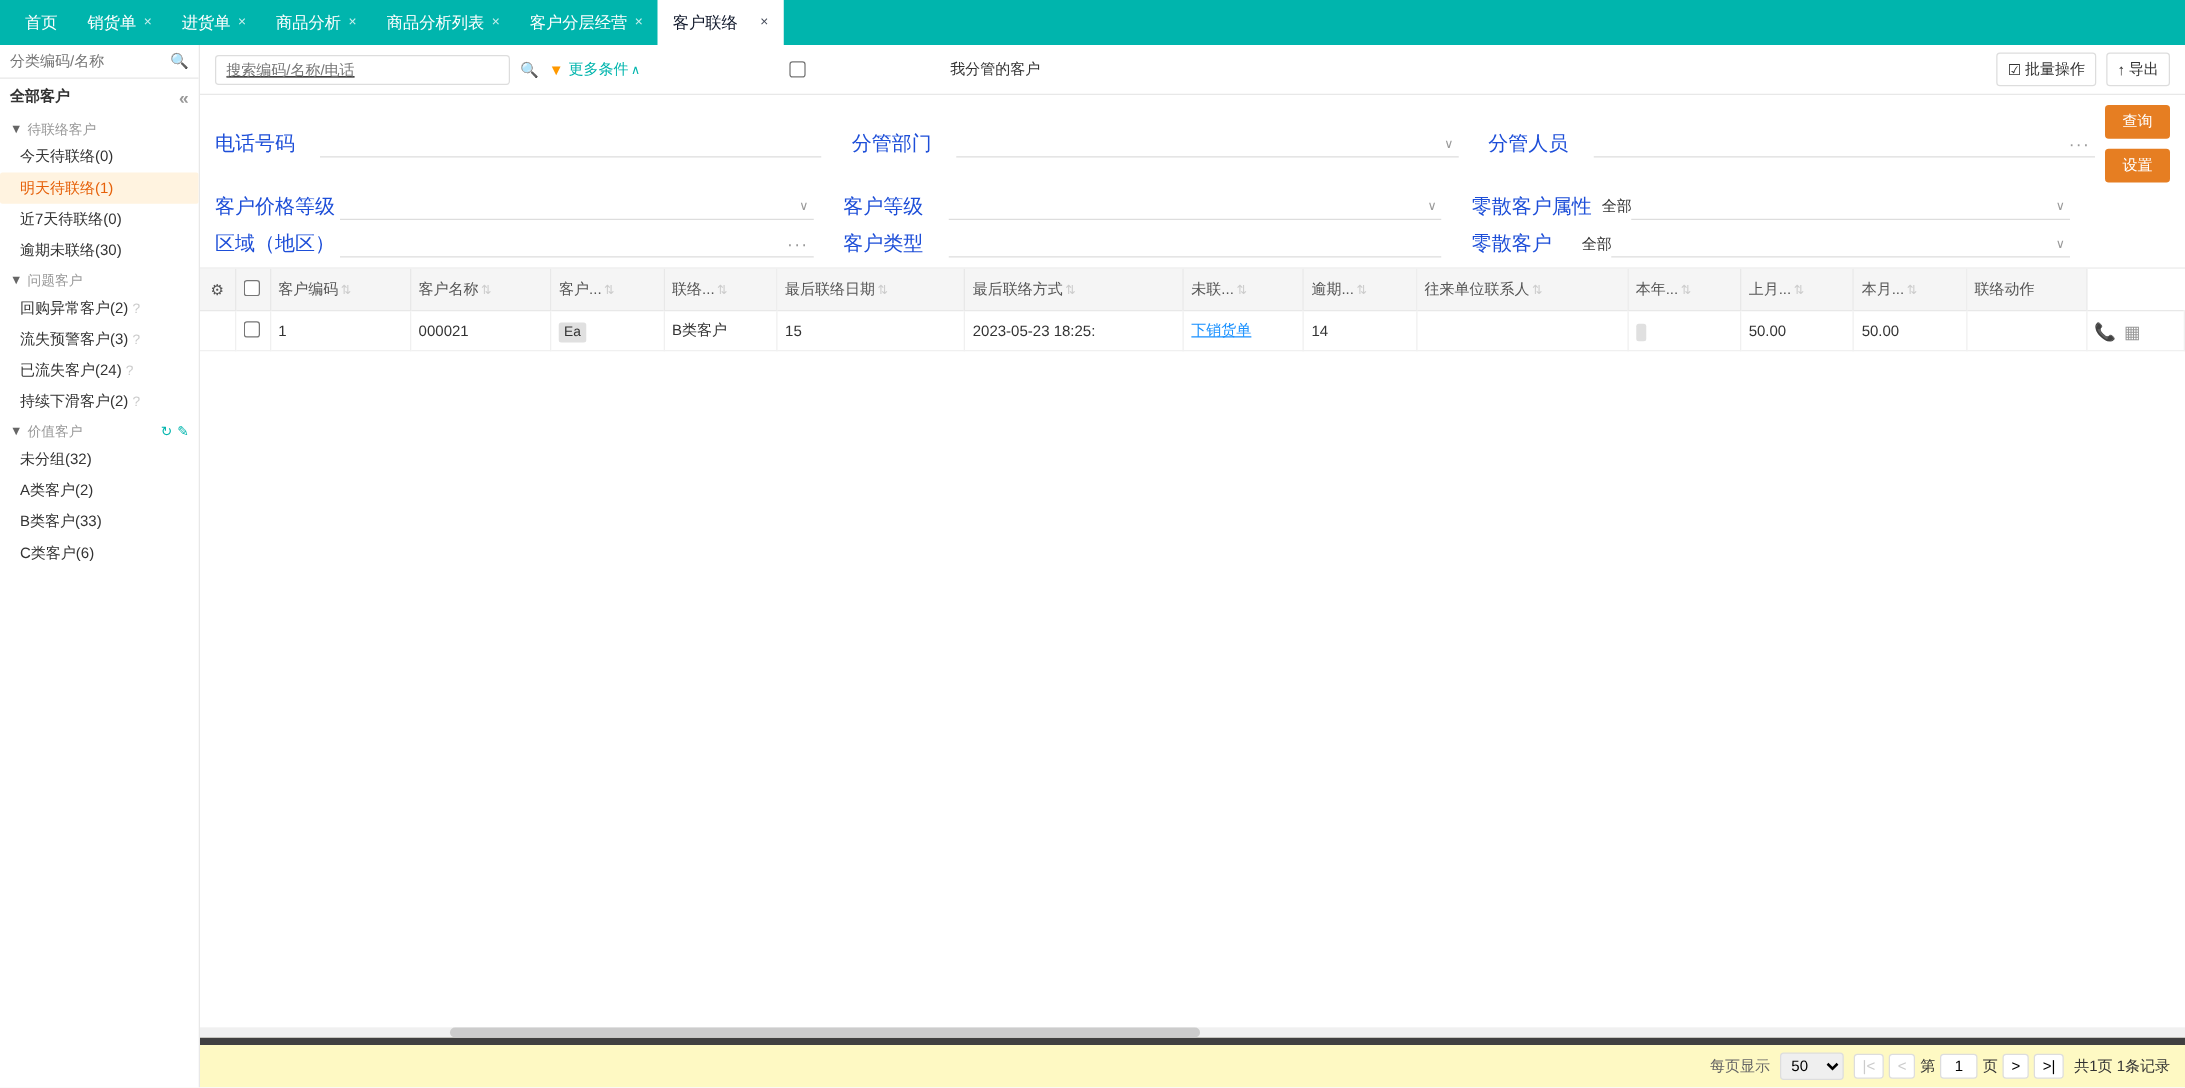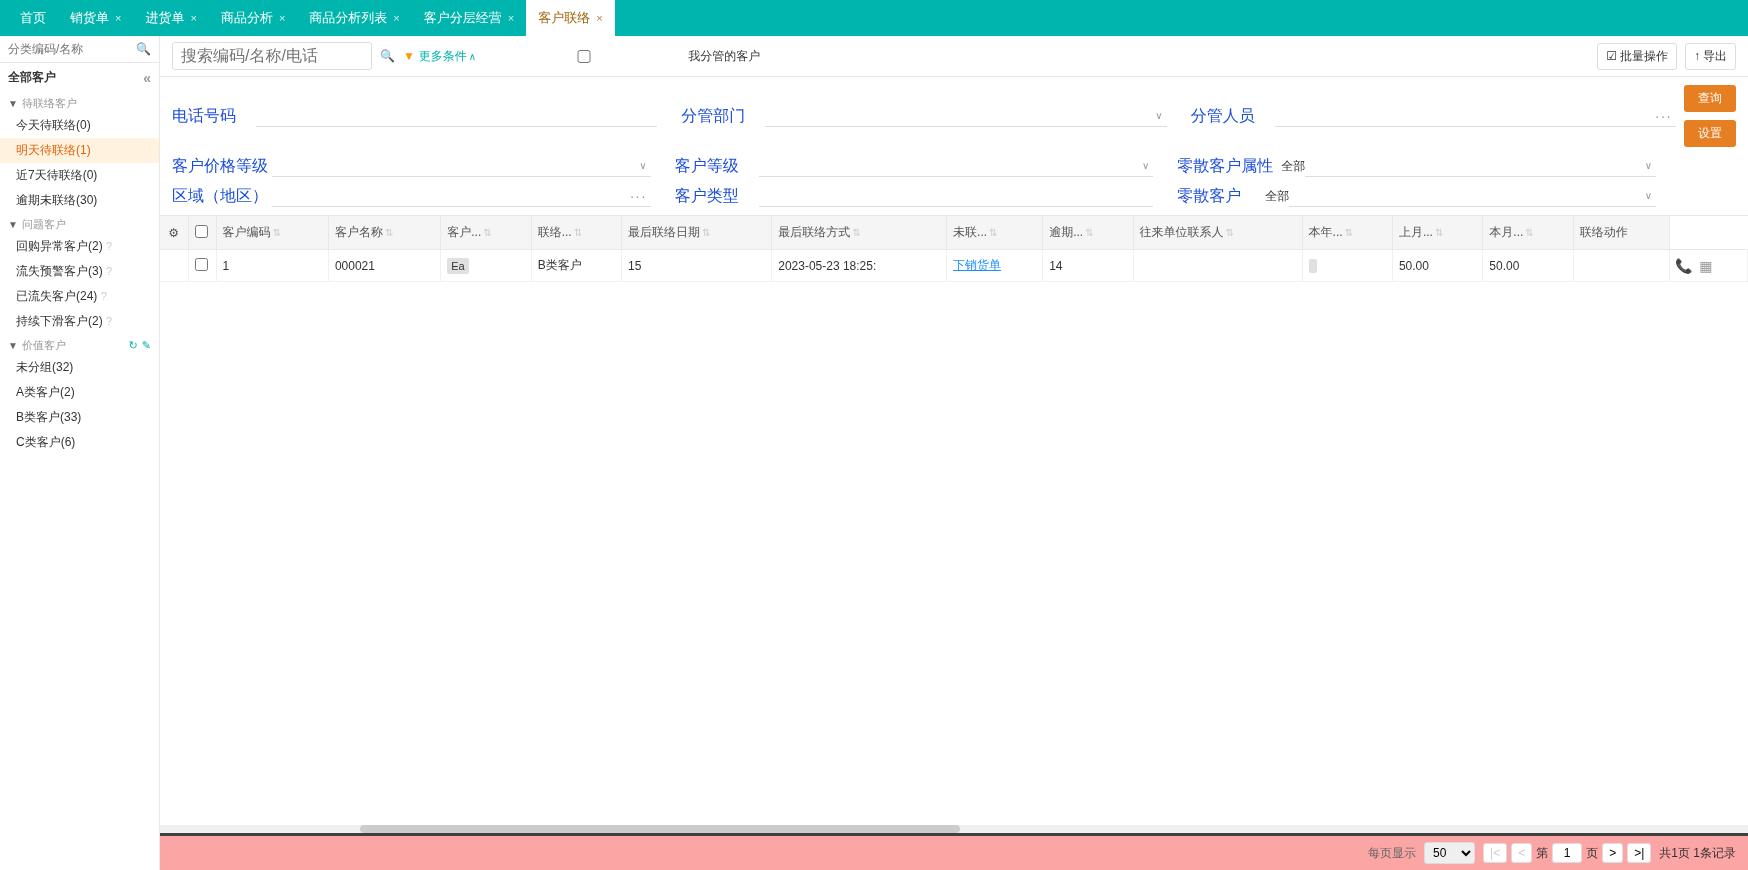--- a/index.html
+++ b/index.html
@@ -18,21 +18,22 @@
       padding: 0 12px;
       height: 36px;
       display: flex;
       align-items: center;
       cursor: pointer;
       font-size: 13px;
       white-space: nowrap;
     }
     .nav-item.active {
       background: #fff;
-      color: #a16207;
+      color: #0f172a;
+      gap: 12px;
     }
     .nav-item .close-x {
       margin-left: 6px;
       font-size: 11px;
       opacity: 0.8;
     }
 
     
     .main-layout {
       display: flex;
@@ -116,23 +117,24 @@
       padding: 6px 12px;
       display: flex;
       align-items: center;
       border-bottom: 1px solid #e8e8e8;
       gap: 8px;
     }
     .filter-bar input {
       border: 1px solid #ddd;
       border-radius: 3px;
       padding: 4px 8px;
-      font-size: 16px;
-      width: 200px;
+      font-size: 12px;
+      width: 236px;
       outline: none;
+      text-decoration: underline;
     }
     .filter-more {
       color: #00b5ad;
       cursor: pointer;
       display: flex;
       align-items: center;
       gap: 2px;
       font-size: 12px;
     }
     .filter-checkbox {
@@ -302,22 +304,22 @@
       color: #999;
       font-size: 14px;
     }
     .action-icon {
       cursor: pointer;
       color: #999;
     }
 
     
     .table-footer {
-      background: #fca5a5;
-      border-top: 3px solid #404040;
+      background: #fef9c3;
+      border-top: 6px solid #404040;
       padding: 6px 12px;
       display: flex;
       align-items: center;
       justify-content: flex-end;
       gap: 8px;
       font-size: 12px;
     }
     .page-label {
       color: #666;
     }

